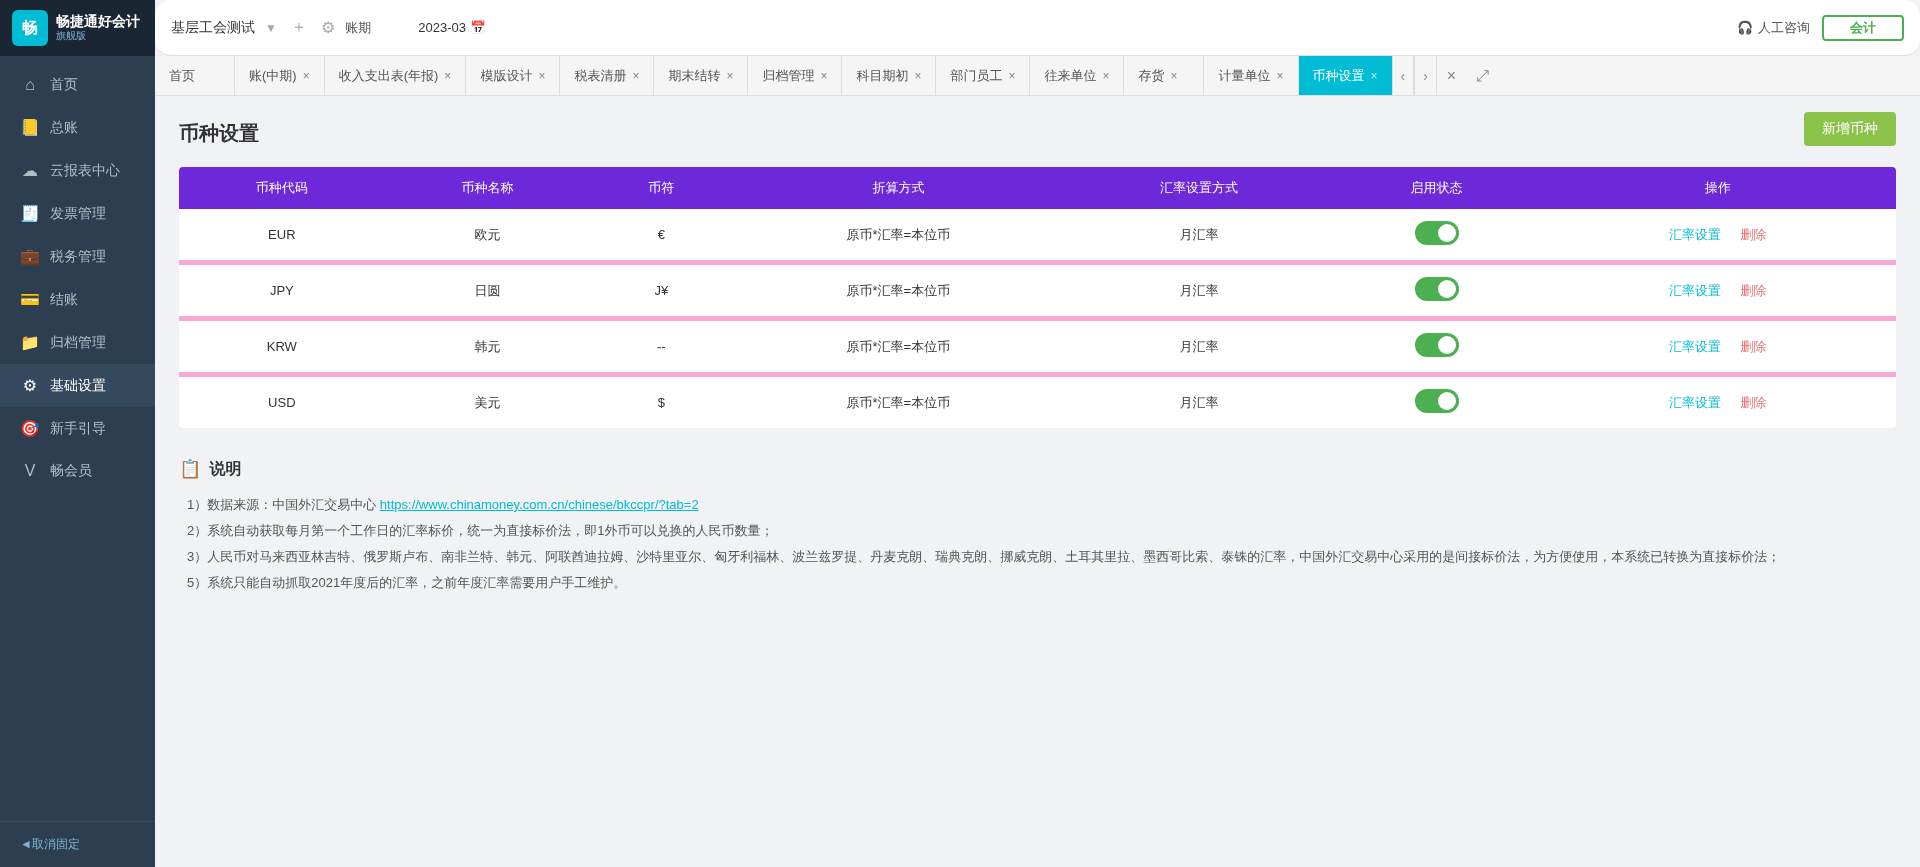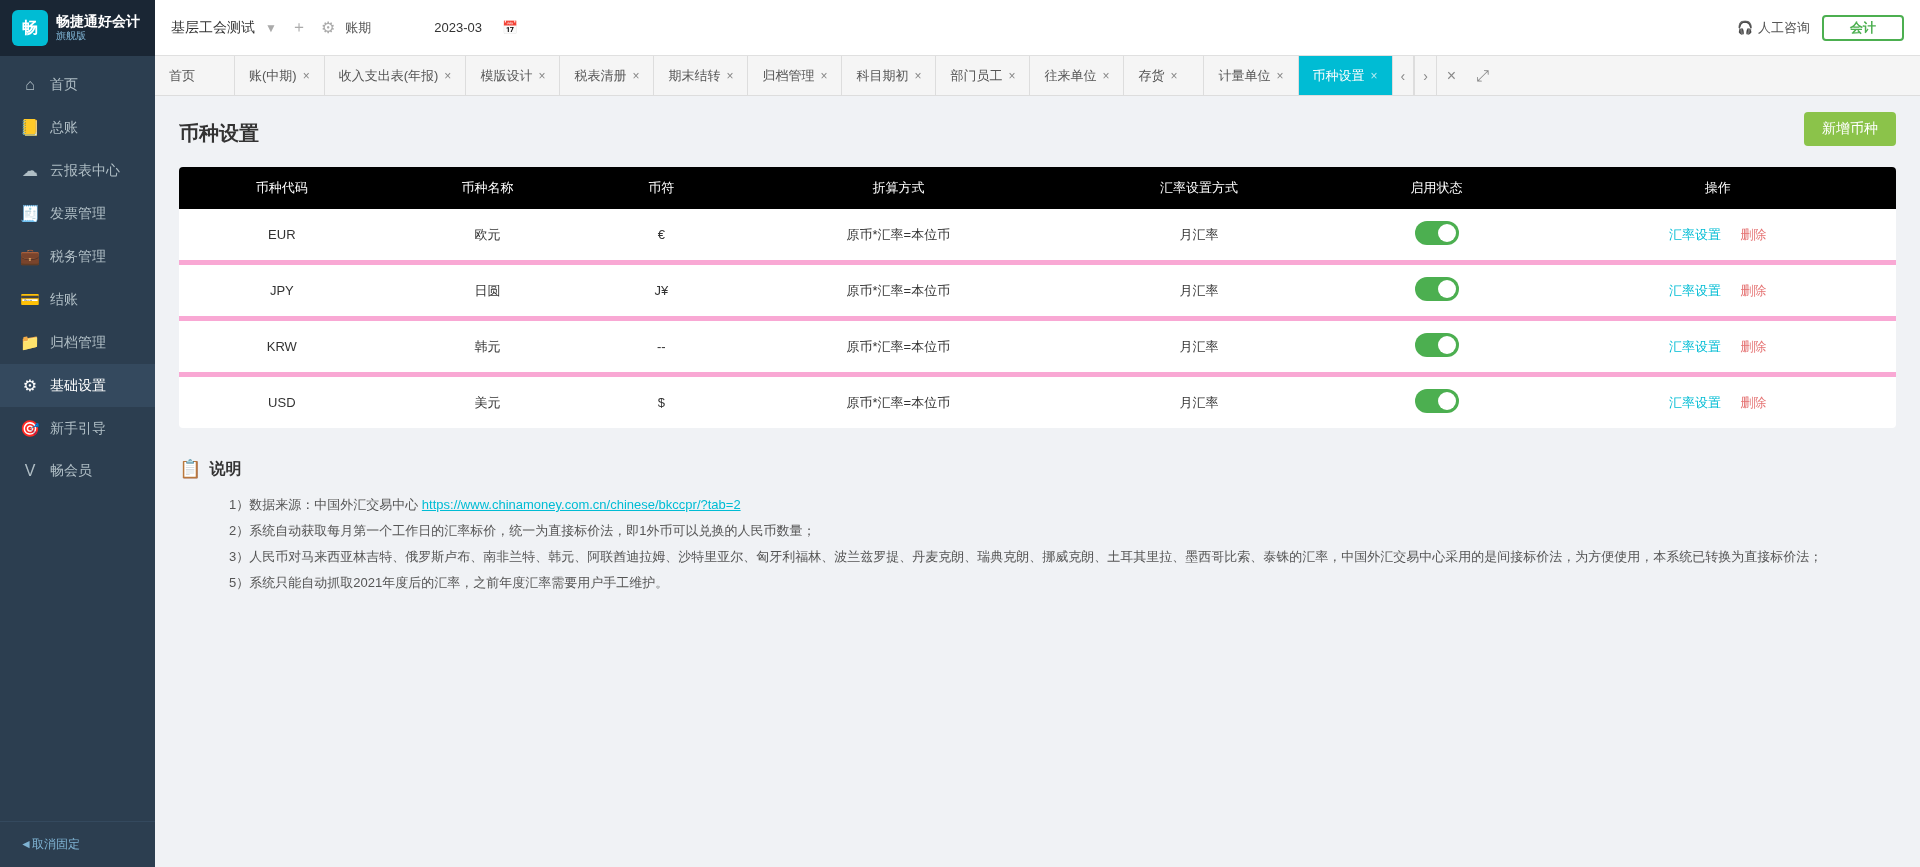--- a/index.html
+++ b/index.html
@@ -24,27 +24,27 @@
     }
     .nav-item.active { color: #fff; background: #34495e; }
     .nav-icon { font-size: 16px; width: 20px; text-align: center; }
     .sidebar-footer {
       padding: 14px 20px; color: #7fb3d3; font-size: 12px; display: flex; align-items: center; gap: 6px; cursor: pointer; border-top: 1px solid #34495e;
     }
 
     
     .topbar {
       position: fixed; left: 155px; top: 0; right: 0; height: 56px;
-      background: #fff; border-bottom: 1px solid #e0e0e0; display: flex; align-items: center; padding: 0 16px; gap: 10px; z-index: 100;
+      background: #fff; border-bottom: 1px solid #e0e0e0; display: flex; align-items: center; padding: 0 16px; gap: 10px; z-index: 100; border-radius: 16px;
     }
     .topbar-company { font-size: 14px; color: #333; font-weight: 500; }
     .topbar-dropdown { color: #aaa; cursor: pointer; font-size: 12px; }
     .topbar-add { color: #aaa; cursor: pointer; font-size: 16px; padding: 0 4px; }
     .topbar-settings { color: #aaa; cursor: pointer; font-size: 16px; }
-    .topbar-period { font-size: 13px; color: #555; display: flex; align-items: center; gap: 20px; }
+    .topbar-period { font-size: 13px; color: #555; display: flex; align-items: center; gap: 4px; }
     .topbar-period-val { color: #333; font-weight: 500; margin-left: 43px; }
     .topbar-calendar { color: #00bcd4; cursor: pointer; }
     .topbar-right { margin-left: auto; display: flex; align-items: center; gap: 12px; }
     .topbar-service { display: flex; align-items: center; gap: 4px; color: #555; font-size: 13px; cursor: pointer; }
     .topbar-kuaiji { border: 2px solid #4caf50; color: #4caf50; padding: 2px 26px; font-size: 13px; border-radius: 4px; font-weight: bold; cursor: pointer; }
 
     
     .tabbar {
       position: fixed; left: 155px; top: 56px; right: 0; height: 40px;
       background: #f5f5f5; border-bottom: 1px solid #ddd; display: flex; align-items: stretch; overflow-x: auto; z-index: 99;
@@ -70,21 +70,21 @@
     .page-title { font-size: 20px; font-weight: bold; color: #333; margin-bottom: 20px; }
 
     
     .btn-new {
       position: fixed; right: 24px; top: 112px; background: #8bc34a; color: #fff; border: none; padding: 8px 18px; border-radius: 4px; font-size: 14px; cursor: pointer; font-family: inherit; z-index: 98;
     }
 
     
     .table-wrap { background: #fff; border-radius: 4px; overflow: hidden; }
     table { width: 100%; border-collapse: collapse; }
-    thead tr { background: #000000; color: #fff; }
+    thead tr { background: #6d28d9; color: #fff; }
     thead th { padding: 12px 16px; font-size: 13px; font-weight: 500; text-align: center; }
     tbody tr { border-bottom: 5px solid #f9a8d4; }
     tbody tr:last-child { border-bottom: none; }
     tbody td { padding: 12px 16px; font-size: 13px; color: #333; text-align: center; }
 
     
     .toggle {
       display: inline-flex; align-items: center; width: 44px; height: 24px;
       background: #4caf50; border-radius: 12px; position: relative; cursor: pointer;
     }
@@ -94,21 +94,21 @@
     }
 
     
     .action-link { color: #00bcd4; cursor: pointer; margin: 10px 8px; font-size: 13px; }
     .action-del { color: #e57373; cursor: pointer; margin: 0 8px; font-size: 13px; }
 
     
     .note-section { margin-top: 30px; }
     .note-header { display: flex; align-items: center; gap: 8px; font-size: 16px; font-weight: bold; color: #333; margin-bottom: 12px; }
     .note-icon { color: #00bcd4; font-size: 18px; }
-    .note-list { padding-left: 8px; margin-left: 42px; }
+    .note-list { padding-left: 8px; }
     .note-list li { font-size: 13px; color: #555; line-height: 2; list-style: none; }
     .note-link { color: #00bcd4; cursor: pointer; }
   </style>
 </head>
 <body>
 
 <div class="sidebar">
   <div class="sidebar-logo">
     <div class="logo-icon">畅</div>
     <div>

